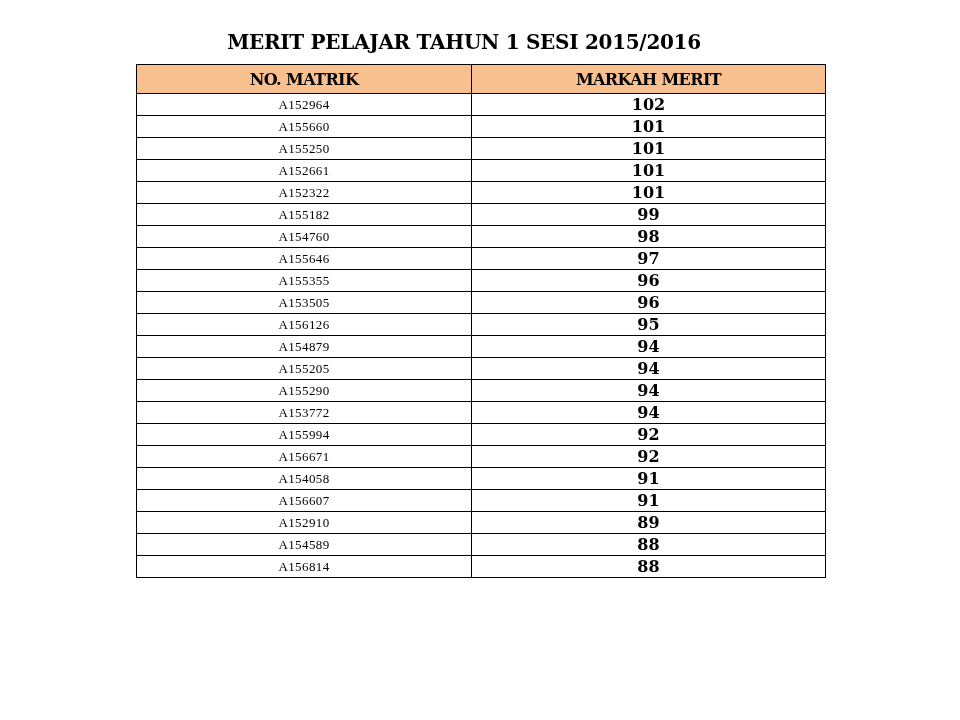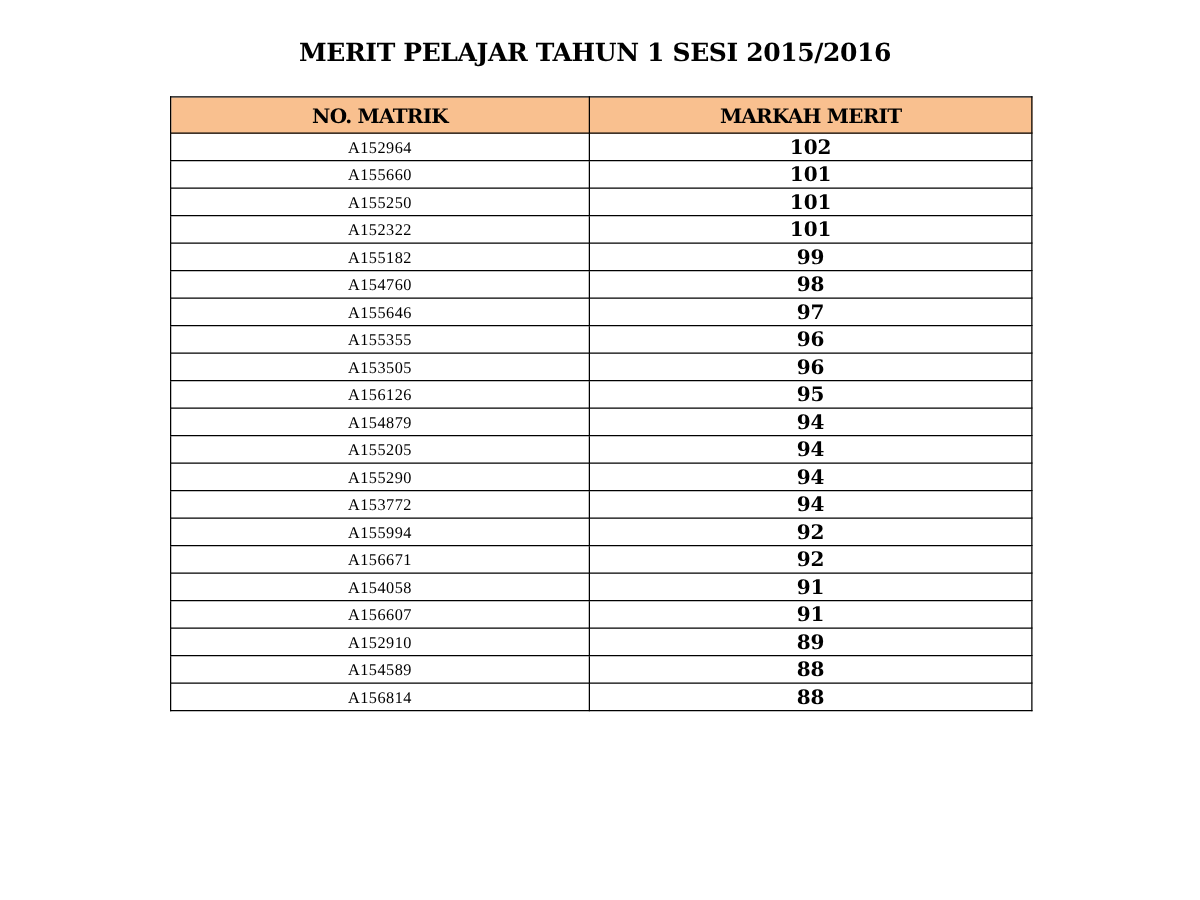--- a/index.html
+++ b/index.html
@@ -11,32 +11,32 @@
       overflow: hidden;
     }
     .page {
       position: relative;
       width: 960px;
       height: 720px;
     }
     .title {
       position: absolute;
       top: 30px;
-      left: 12px;
+      left: 0;
       width: 928px;
       text-align: center;
       font-family: "DejaVu Serif", "Liberation Serif", serif;
       font-weight: bold;
       font-size: 20px;
       color: #000;
       letter-spacing: -0.3px;
     }
     table.merit {
       position: absolute;
-      top: 77px;
+      top: 64px;
       left: 136px;
       width: 689px;
       border-collapse: collapse;
       table-layout: fixed;
     }
     table.merit th, table.merit td {
       border: 1px solid #000;
       text-align: center;
       padding: 0;
       font-family: "DejaVu Serif", "Liberation Serif", serif;
@@ -88,20 +88,24 @@
         <tr>
           <td class="matrik">A152964</td>
           <td class="markah">102</td>
         </tr>
         <tr>
           <td class="matrik">A155660</td>
           <td class="markah">101</td>
         </tr>
         <tr>
           <td class="matrik">A155250</td>
+          <td class="markah">101</td>
+        </tr>
+        <tr>
+          <td class="matrik">A152661</td>
           <td class="markah">101</td>
         </tr>
         <tr>
           <td class="matrik">A152322</td>
           <td class="markah">101</td>
         </tr>
         <tr>
           <td class="matrik">A155182</td>
           <td class="markah">99</td>
         </tr>

